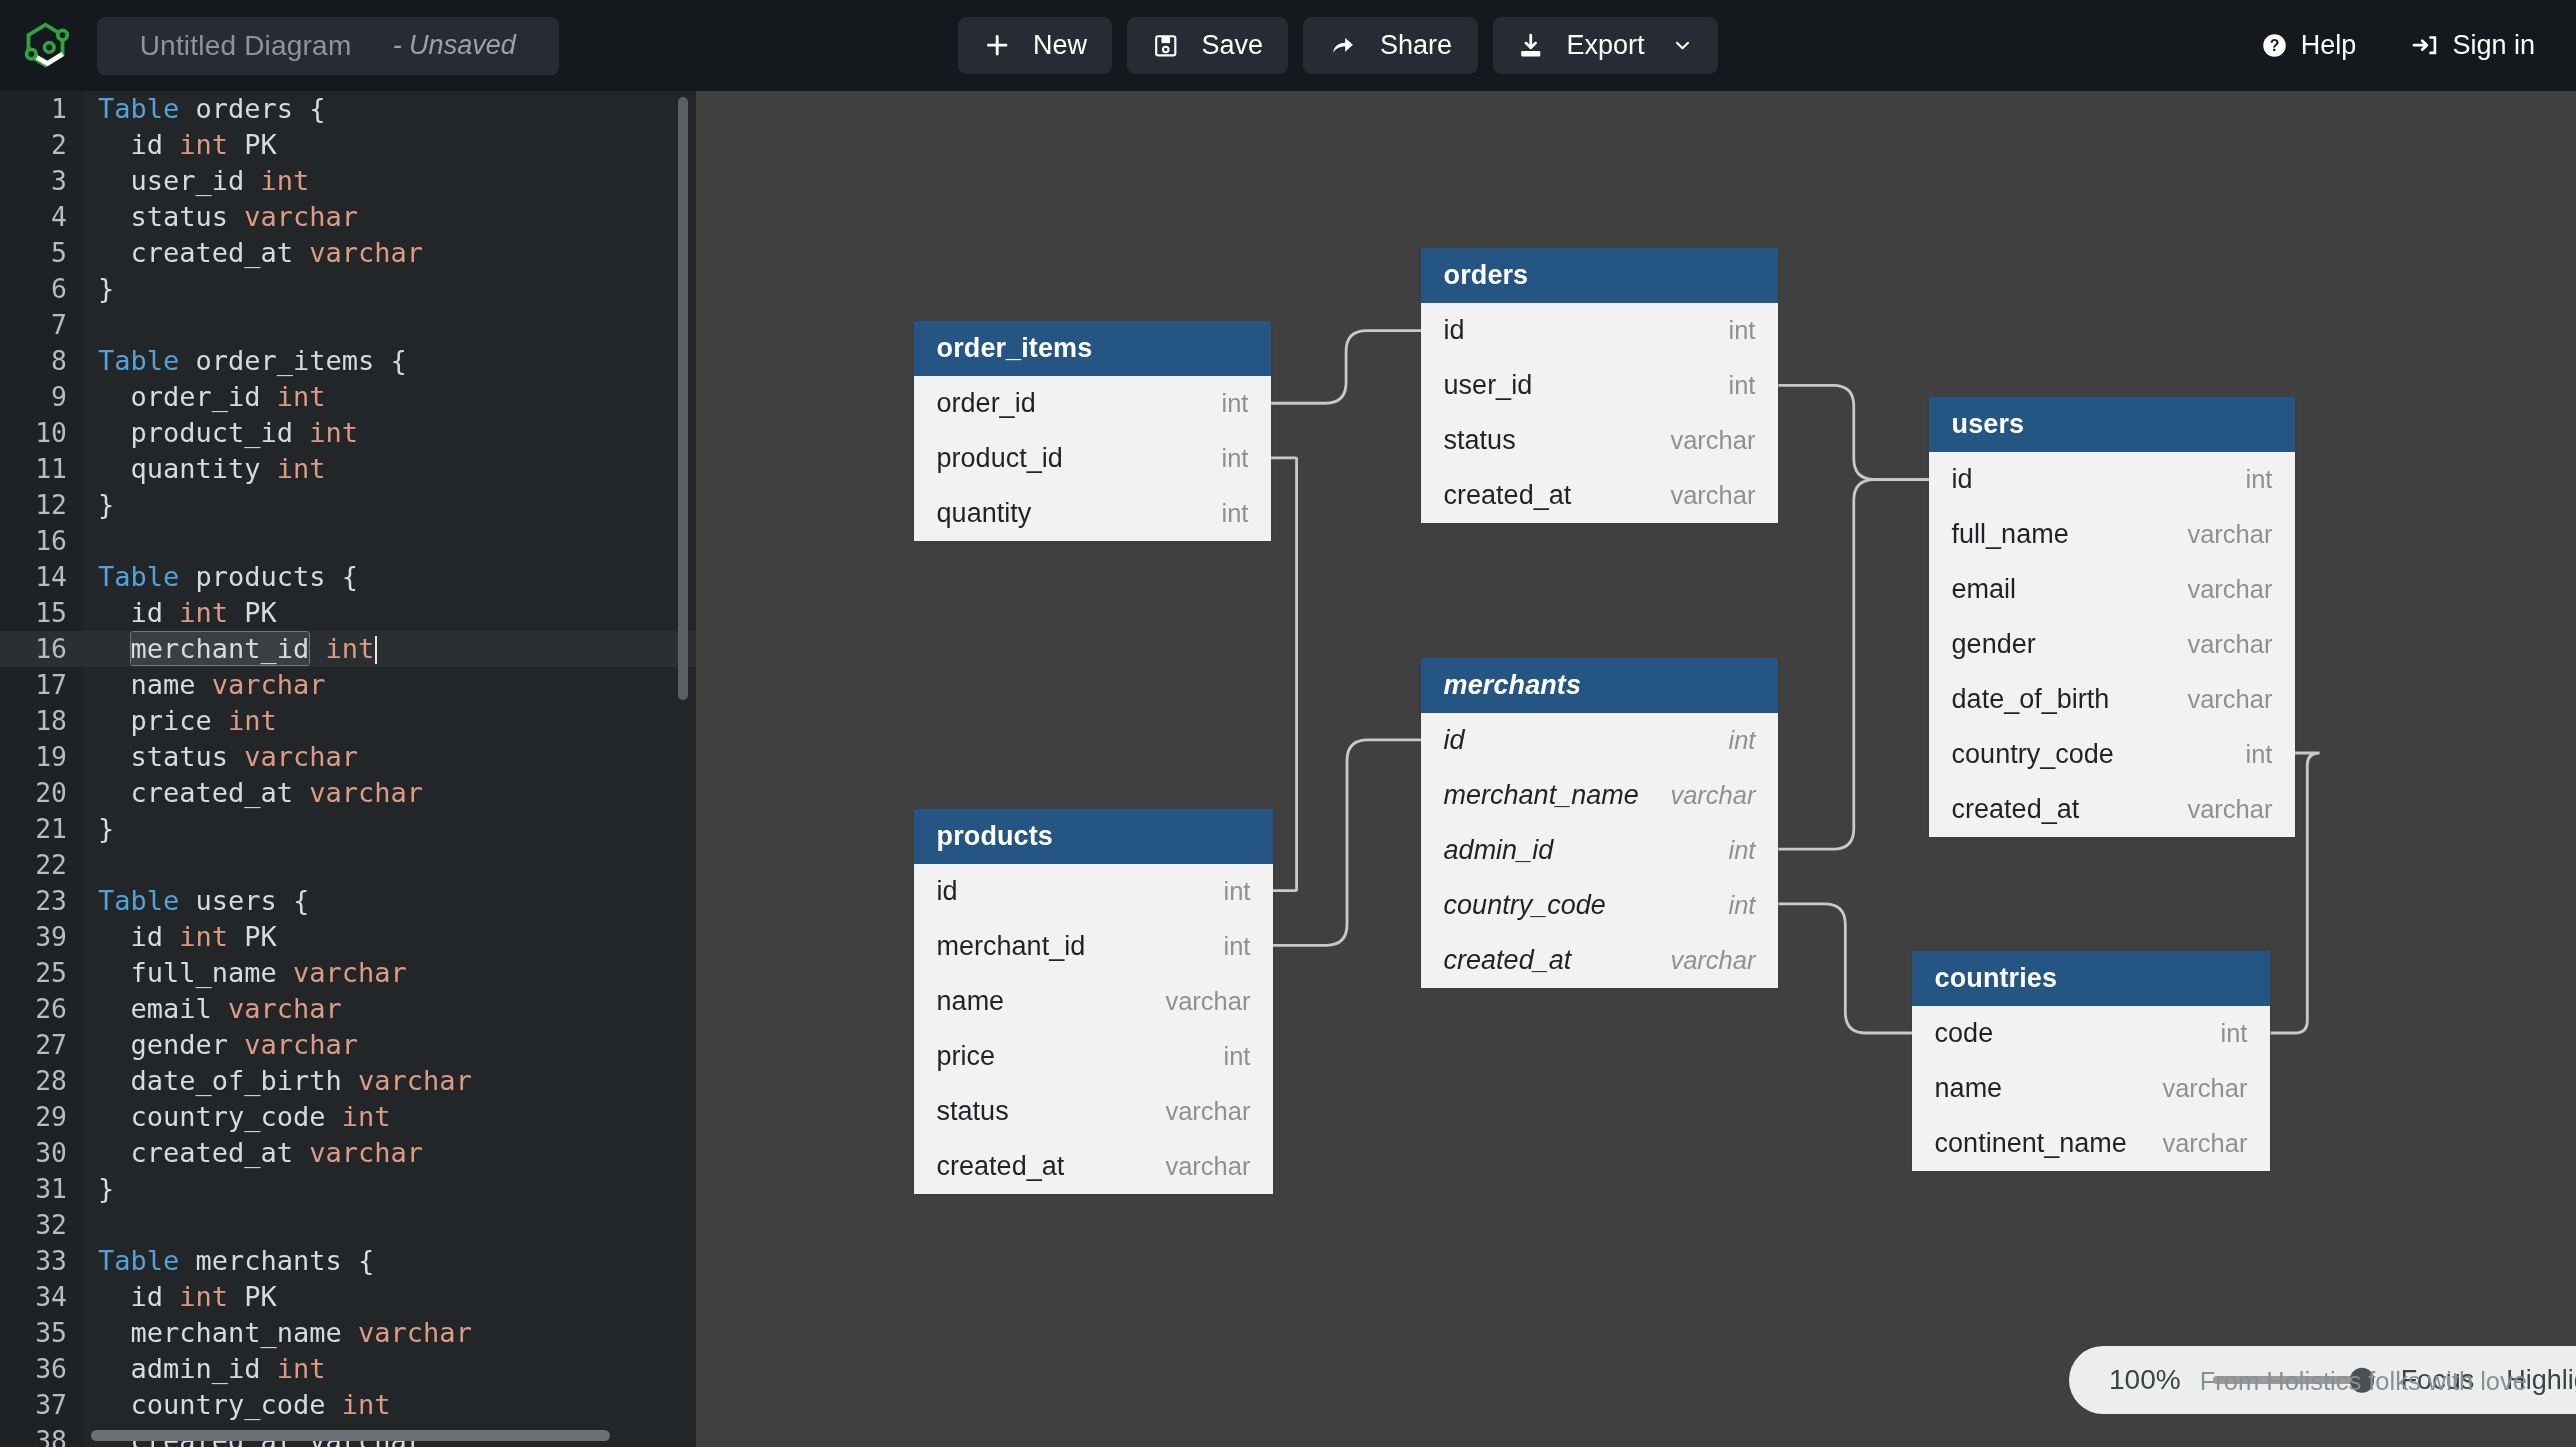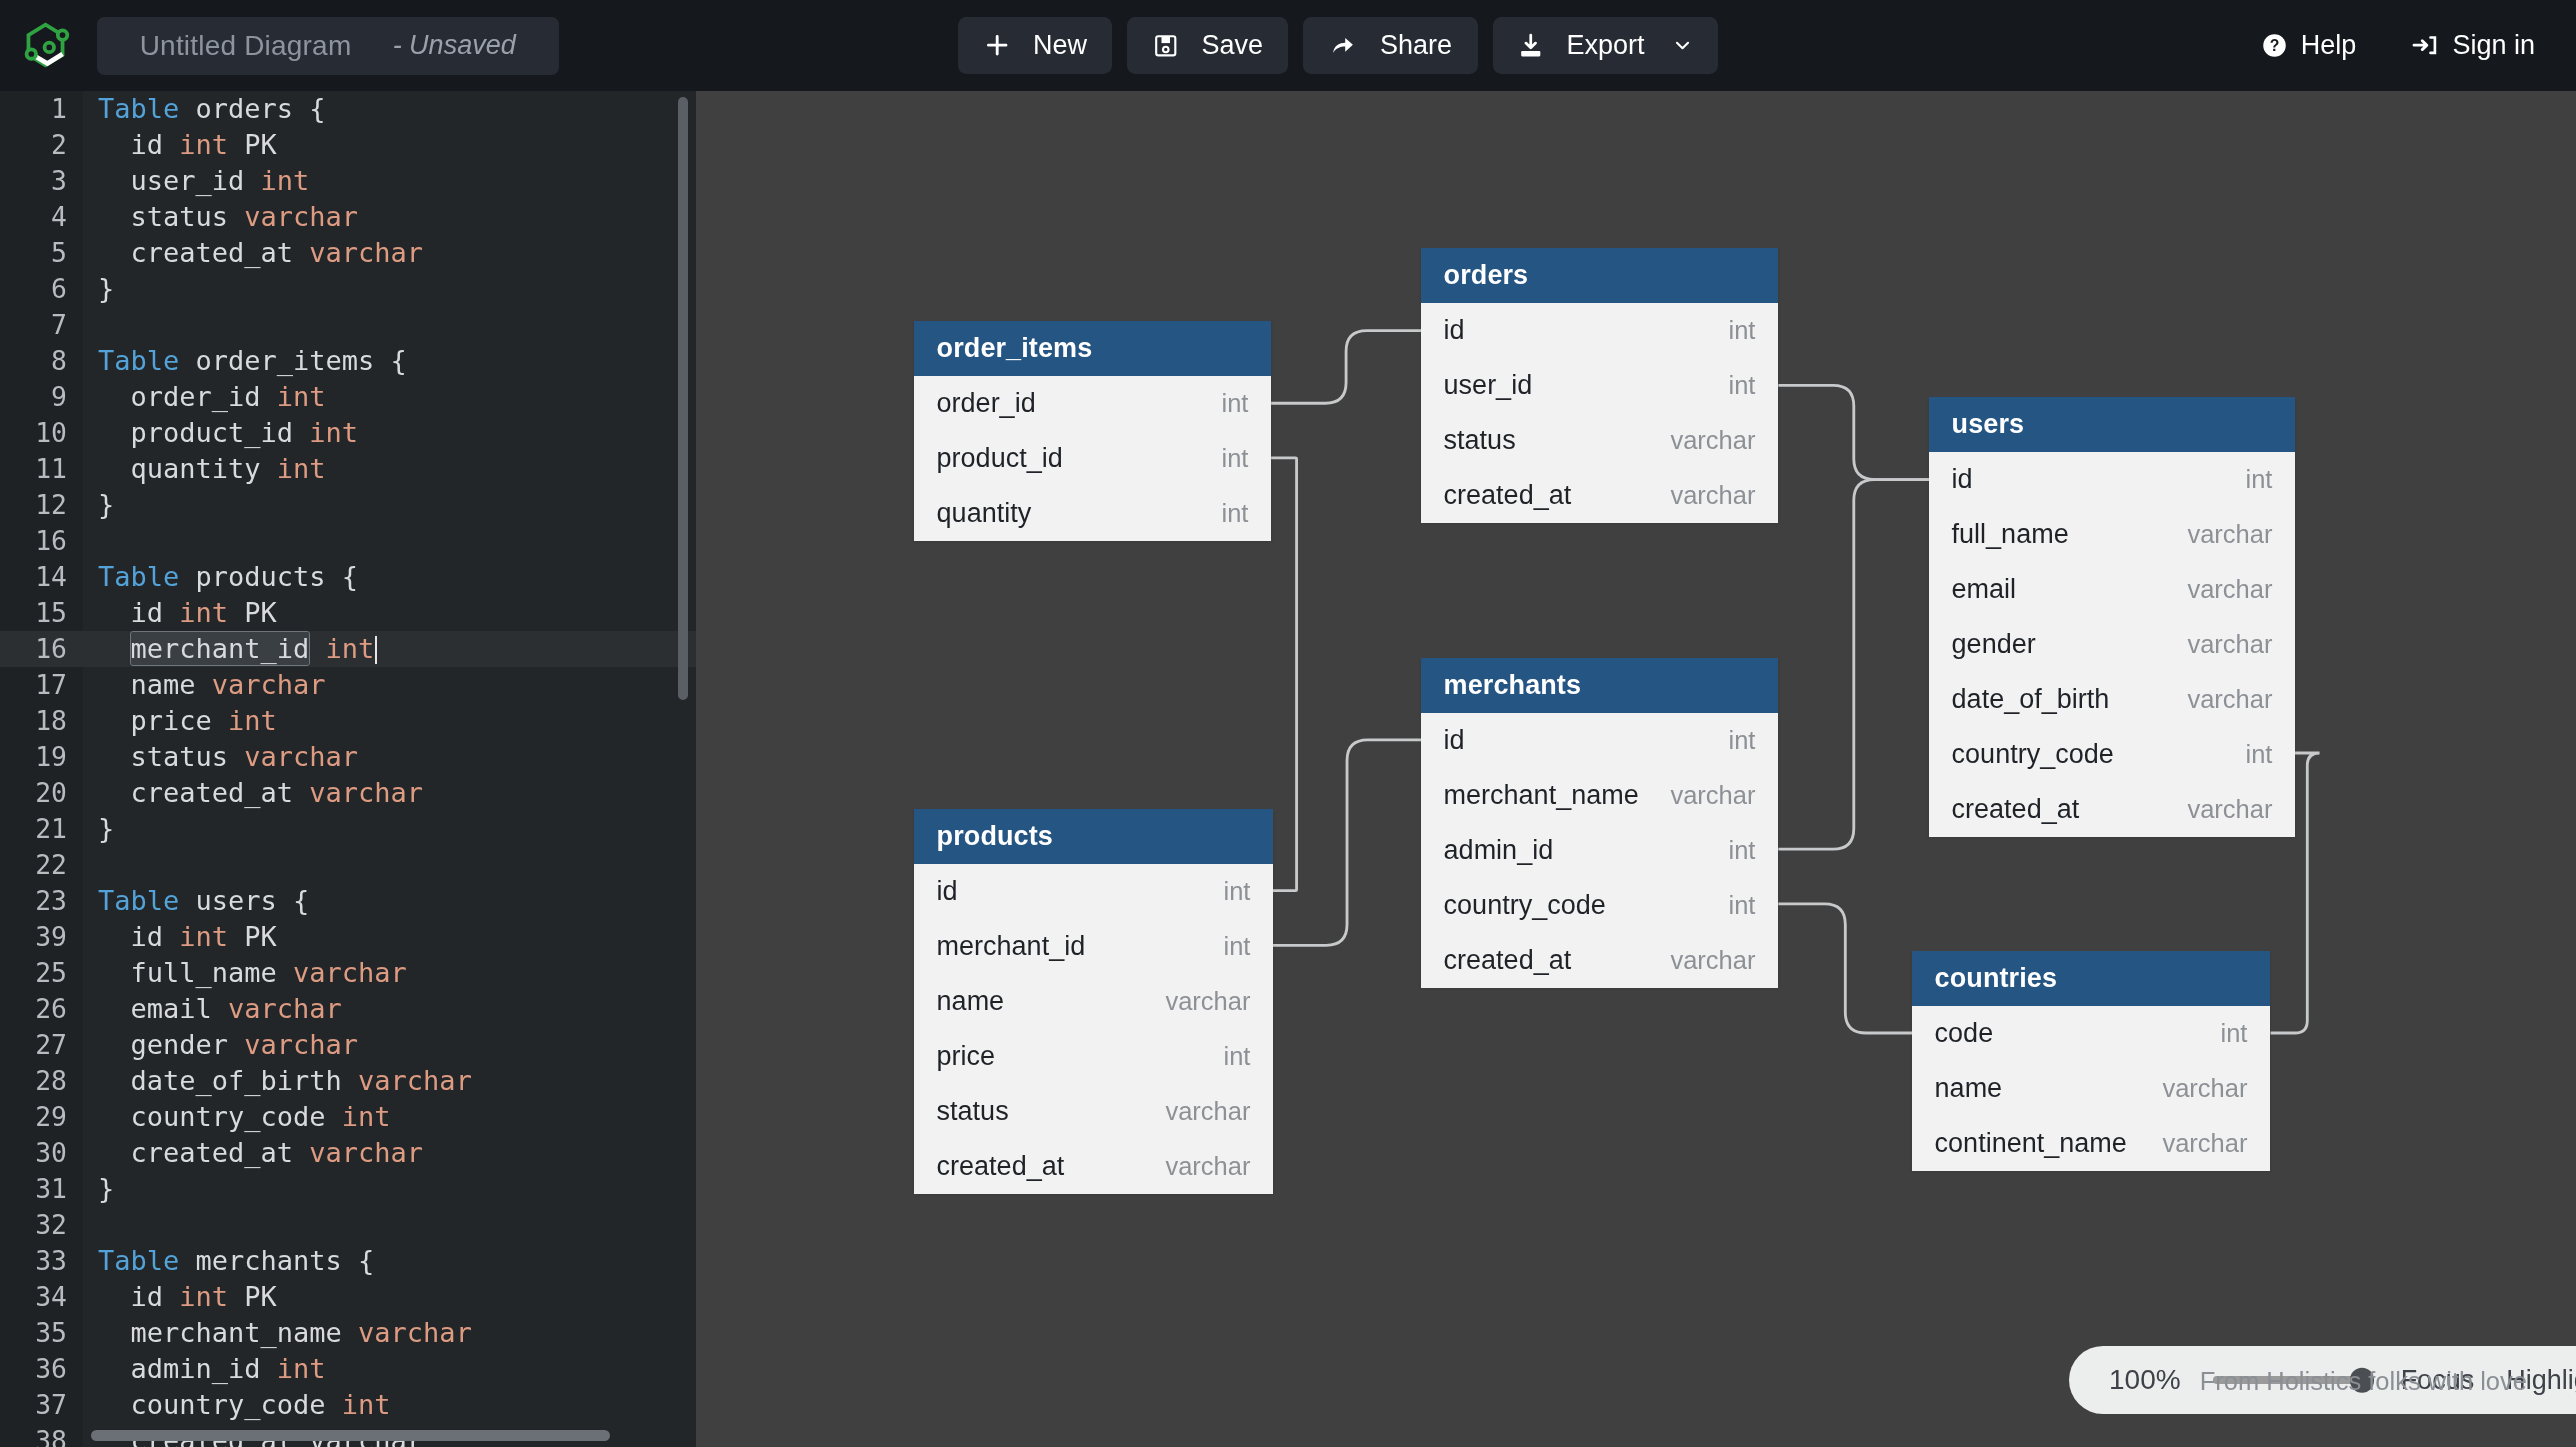--- a/index.html
+++ b/index.html
@@ -331,21 +331,21 @@
           </div>
           <div class="er-row">
             <span>country_code</span>
             <span class="er-type">int</span>
           </div>
           <div class="er-row">
             <span>created_at</span>
             <span class="er-type">varchar</span>
           </div>
         </div>
-        <div class="er-table" style="left: 725px; top: 567px; width: 357px;">
+        <div class="er-table" style="left: 725px; top: 567px; width: 357px; font-style: italic;">
           <div class="er-head">merchants</div>
           <div class="er-row">
             <span>id</span>
             <span class="er-type">int</span>
           </div>
           <div class="er-row">
             <span>merchant_name</span>
             <span class="er-type">varchar</span>
           </div>
           <div class="er-row">

